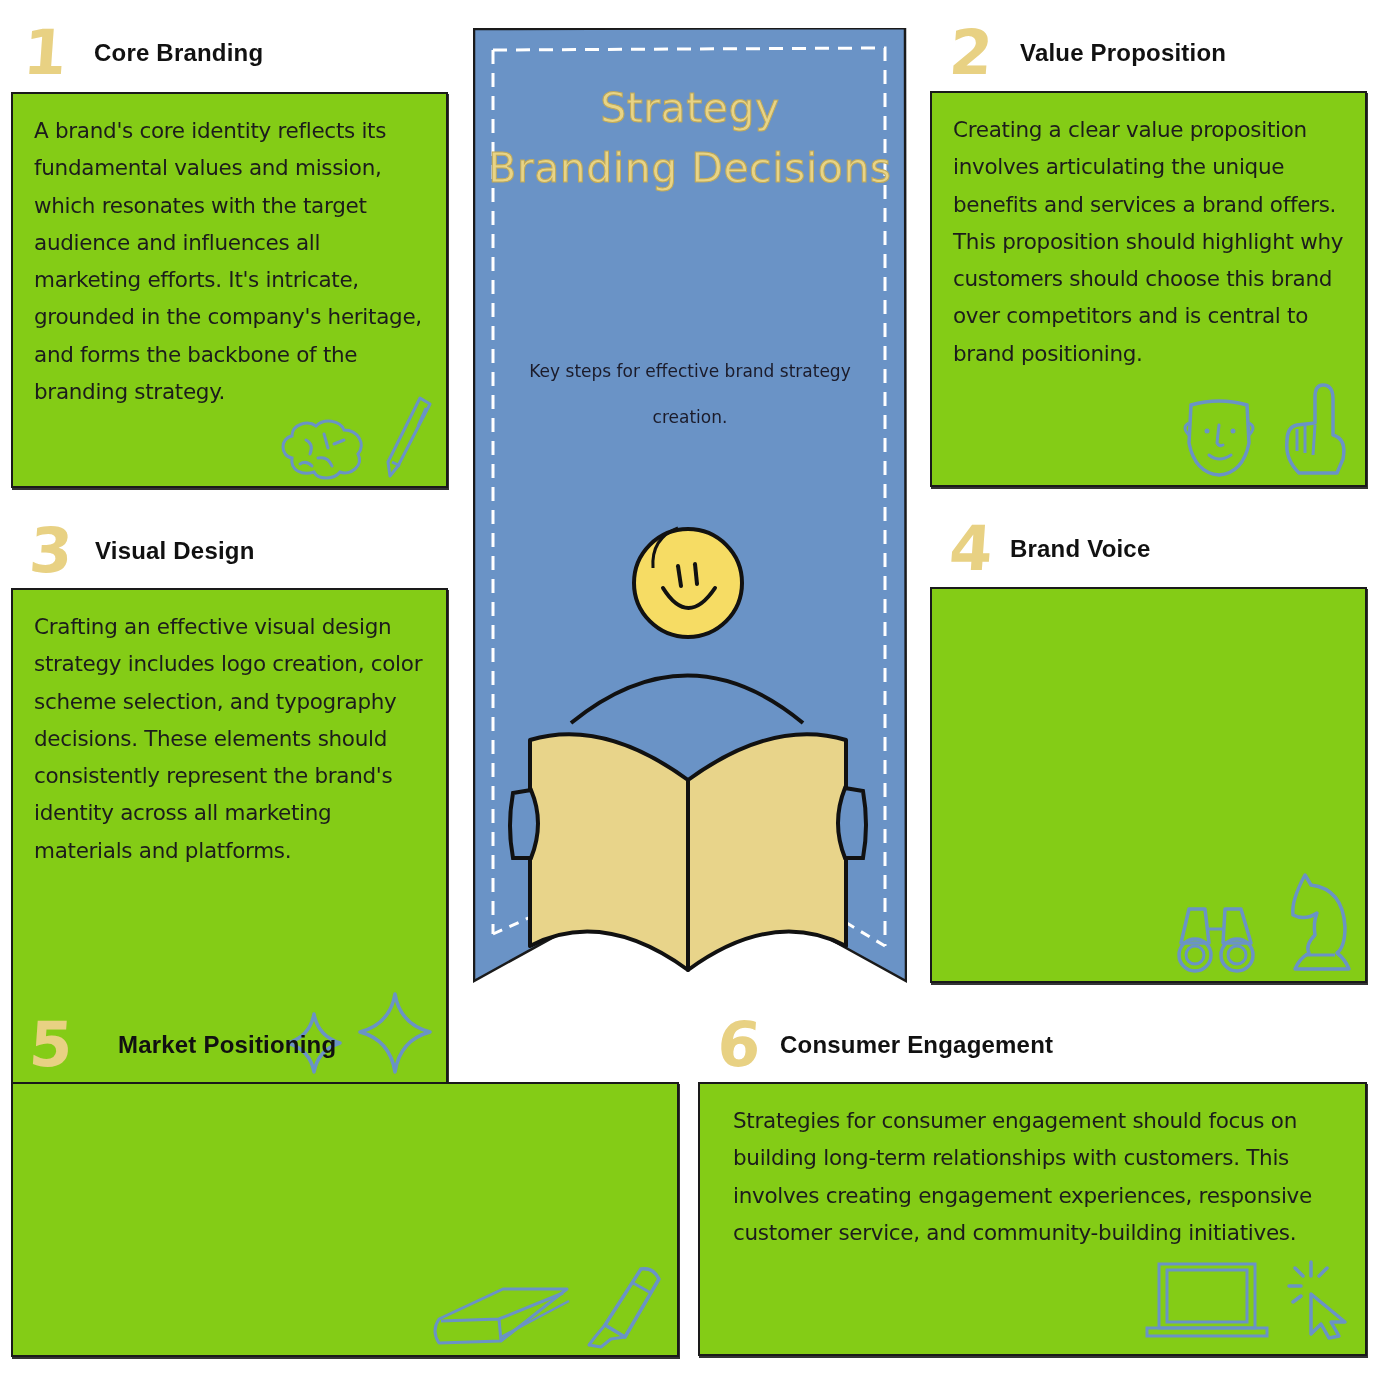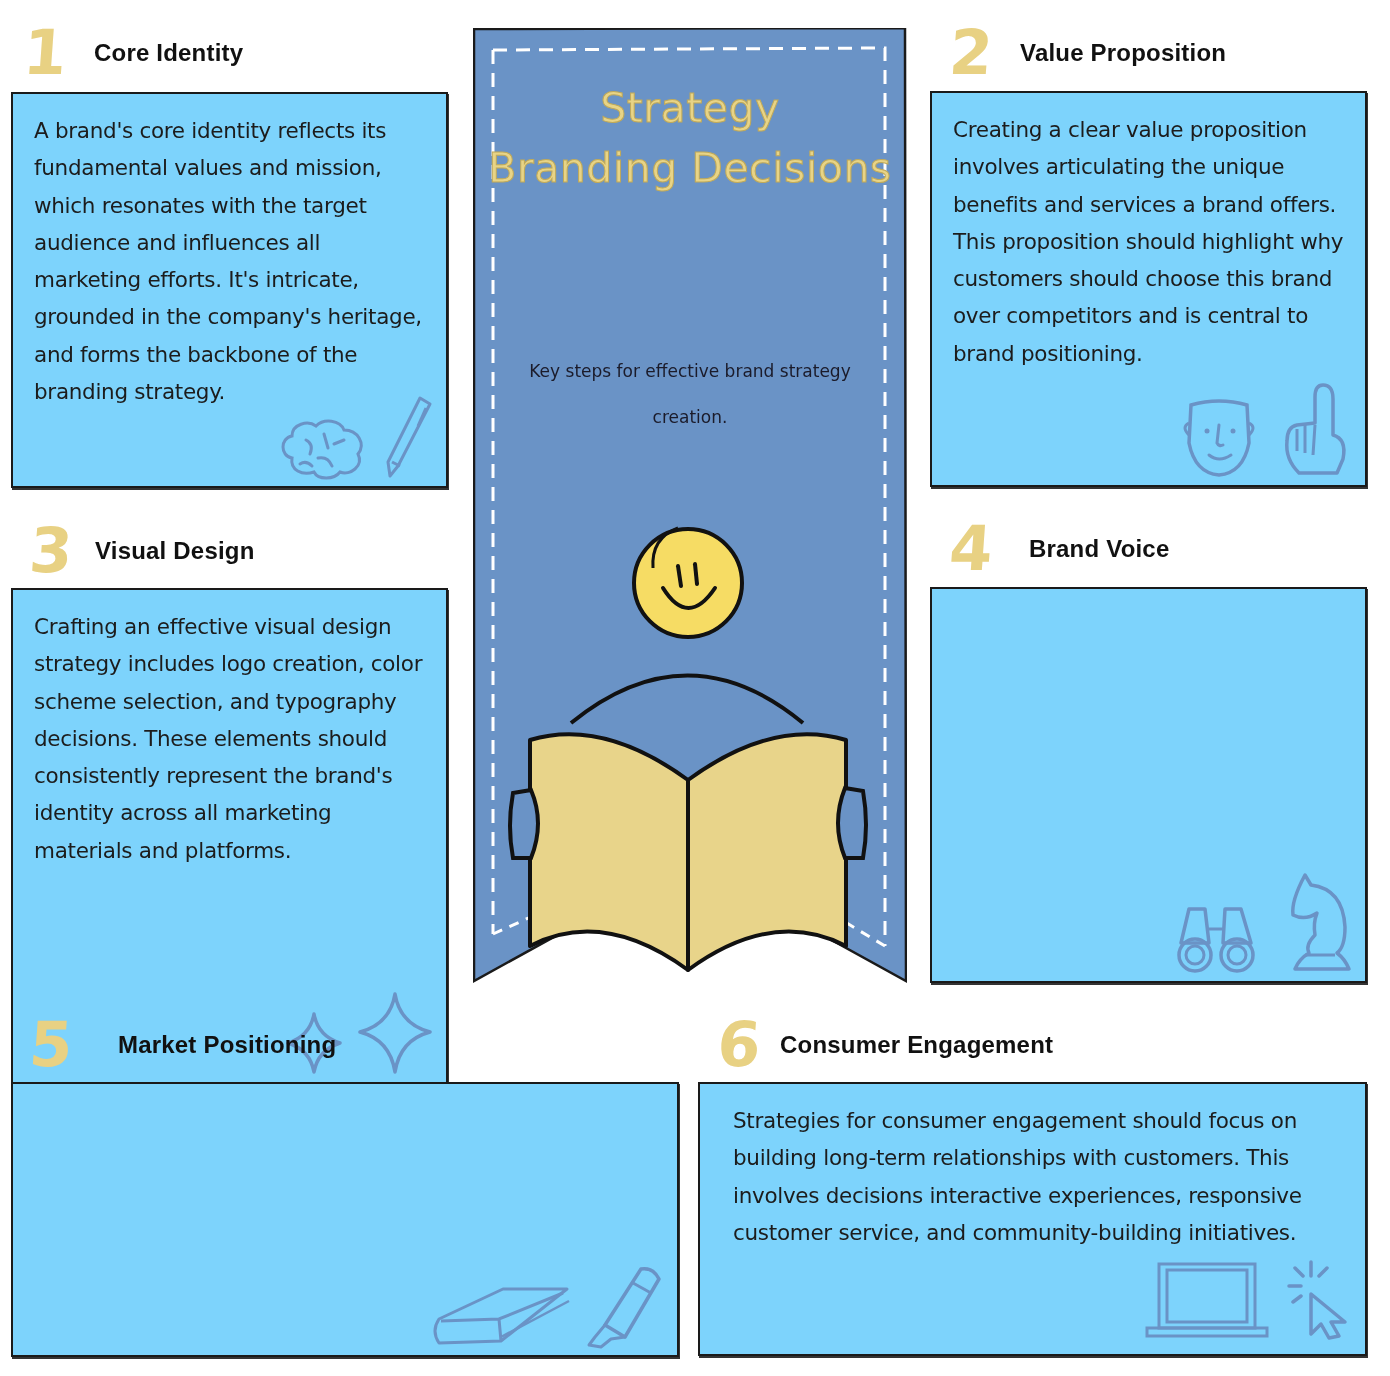--- a/index.html
+++ b/index.html
@@ -6,21 +6,21 @@
   body { width: 1390px; height: 1376px; position: relative; overflow: hidden;
          font-family: "DejaVu Sans", sans-serif; color: #151515; }
 
   .step-head { position: absolute; display: flex; align-items: center; }
   .step-num { font-family: "DejaVu Sans", sans-serif; font-weight: bold; color: #e8d183;
               font-size: 62px; line-height: 1; width: 62px; text-align: center;
               transform: skewX(-4deg); }
   .step-title { font-family: "Liberation Sans", sans-serif; font-weight: bold; font-size: 24px;
                 color: #111; margin-left: 10px; letter-spacing: 0.2px; }
 
-  .card { position: absolute; background: #7dd3fc; border: 2.5px solid #1a1a1a;
+  .card { position: absolute; background: #84cc16; border: 2.5px solid #1a1a1a;
           box-sizing: border-box; box-shadow: 1px 2px 0 #333; }
   .card-text { position: absolute; left: 21px; right: 18px; top: 18px;
                font-family: "DejaVu Sans", sans-serif; font-size: 21.5px; line-height: 37.3px;
                color: #1c1c1c; letter-spacing: -0.3px; }
   .card-icons { position: absolute; right: 12px; bottom: 6px; display: flex; gap: 16px; align-items: flex-end; }
   .card-icons svg { display: block; }
 
   #banner { position: absolute; left: 473px; top: 28px; width: 434px; height: 956px; }
   .banner-title { position: absolute; left: 473px; top: 78px; width: 434px; text-align: center;
                   font-family: "DejaVu Sans", sans-serif; font-size: 41px; line-height: 60px;
@@ -52,21 +52,21 @@
   </g>
 </svg>
 <div class="banner-title">
   <div>Strategy</div>
   <div>Branding Decisions</div>
 </div>
 <div class="banner-sub">Key steps for effective brand strategy creation.</div>
 
 <div class="step-head" style="left:14px; top:22px;">
   <span class="step-num">1</span>
-  <span class="step-title" style="margin-left:18px;">Core Identity</span>
+  <span class="step-title" style="margin-left:18px;">Core Branding</span>
 </div>
 <div class="card" style="left:11px; top:92px; width:437px; height:396px;">
   <div class="card-text">A brand's core identity reflects its fundamental values and mission, which resonates with the target audience and influences all marketing efforts. It's intricate, grounded in the company's heritage, and forms the backbone of the branding strategy.</div>
   <div class="card-icons">
     <svg width="88" height="62" viewBox="0 0 88 62">
         <path d="M14 40 C2 38 2 20 14 18 C14 6 30 2 38 8 C46 0 62 2 66 12 C80 12 88 26 80 36 C86 48 72 58 62 54 C56 62 40 62 36 54 C24 58 12 52 14 40 Z" fill="none" stroke="#6a93c6" stroke-width="3"></path>
         <path d="M28 22 q8 4 4 14 M46 16 l4 14 M56 26 l10 -4 M40 40 q10 -2 14 8 M22 46 q6 -4 12 2" fill="none" stroke="#6a93c6" stroke-width="3" stroke-linecap="round"></path>
       </svg>
     <svg width="52" height="86" viewBox="0 0 52 86">
         <path d="M38 4 L48 10 L16 72 L8 82 L6 68 Z" fill="none" stroke="#6a93c6" stroke-width="3" stroke-linejoin="round"></path>
@@ -108,21 +108,21 @@
         <path d="M30 4 Q34 26 56 33 Q34 40 30 62 Q26 40 4 33 Q26 26 30 4 Z" fill="none" stroke="#6a93c6" stroke-width="3.5" stroke-linejoin="round"></path>
       </svg>
     <svg width="78" height="86" viewBox="0 0 78 86">
         <path d="M39 4 Q44 34 74 42 Q44 50 39 82 Q34 50 4 42 Q34 34 39 4 Z" fill="none" stroke="#6a93c6" stroke-width="3.5" stroke-linejoin="round"></path>
       </svg>
   </div>
 </div>
 
 <div class="step-head" style="left:940px; top:518px;">
   <span class="step-num">4</span>
-  <span class="step-title" style="margin-left:27px;">Brand Voice</span>
+  <span class="step-title" style="margin-left:8px;">Brand Voice</span>
 </div>
 <div class="card" style="left:930px; top:587px; width:437px; height:396px;">
   <div class="card-icons" style="gap:24px;">
     <svg width="84" height="74" viewBox="0 0 84 74">
         <path d="M14 8 L30 8 L34 42 L6 42 Z M50 8 L66 8 L76 42 L48 42 Z" fill="none" stroke="#6a93c6" stroke-width="3.5" stroke-linejoin="round"></path>
         <circle cx="20" cy="54" r="16" fill="none" stroke="#6a93c6" stroke-width="3.5"></circle>
         <circle cx="20" cy="54" r="9" fill="none" stroke="#6a93c6" stroke-width="3"></circle>
         <circle cx="62" cy="54" r="16" fill="none" stroke="#6a93c6" stroke-width="3.5"></circle>
         <circle cx="62" cy="54" r="9" fill="none" stroke="#6a93c6" stroke-width="3"></circle>
         <line x1="34" y1="28" x2="48" y2="28" stroke="#6a93c6" stroke-width="3"></line>
@@ -151,21 +151,21 @@
         <path d="M24 62 L14 74 L8 82 L20 84 L30 76 L44 74" fill="none" stroke="#6a93c6" stroke-width="3" stroke-linejoin="round"></path>
       </svg>
   </div>
 </div>
 
 <div class="step-head" style="left:708px; top:1014px;">
   <span class="step-num">6</span>
   <span class="step-title" style="">Consumer Engagement</span>
 </div>
 <div class="card" style="left:698px; top:1082px; width:669px; height:274px;">
-  <div class="card-text" style="left:33px;">Strategies for consumer engagement should focus on building long-term relationships with customers. This involves decisions interactive experiences, responsive customer service, and community-building initiatives.</div>
+  <div class="card-text" style="left:33px;">Strategies for consumer engagement should focus on building long-term relationships with customers. This involves creating engagement experiences, responsive customer service, and community-building initiatives.</div>
   <div class="card-icons" style="gap:12px; bottom:14px;">
     <svg width="124" height="80" viewBox="0 0 124 80">
         <rect x="14" y="4" width="96" height="64" fill="none" stroke="#6a93c6" stroke-width="3"></rect>
         <rect x="22" y="10" width="80" height="52" fill="none" stroke="#6a93c6" stroke-width="3"></rect>
         <rect x="2" y="68" width="120" height="8" fill="none" stroke="#6a93c6" stroke-width="3"></rect>
       </svg>
     <svg width="72" height="82" viewBox="0 0 72 82">
         <path d="M30 36 L64 64 L50 64 L58 78 L48 80 L40 66 L30 76 Z" fill="none" stroke="#6a93c6" stroke-width="3.5" stroke-linejoin="round"></path>
         <path d="M30 4 L30 18 M8 28 L20 28 M14 10 L22 18 M46 10 L38 18 M12 44 L20 38" stroke="#6a93c6" stroke-width="3.5" stroke-linecap="round"></path>
       </svg>

